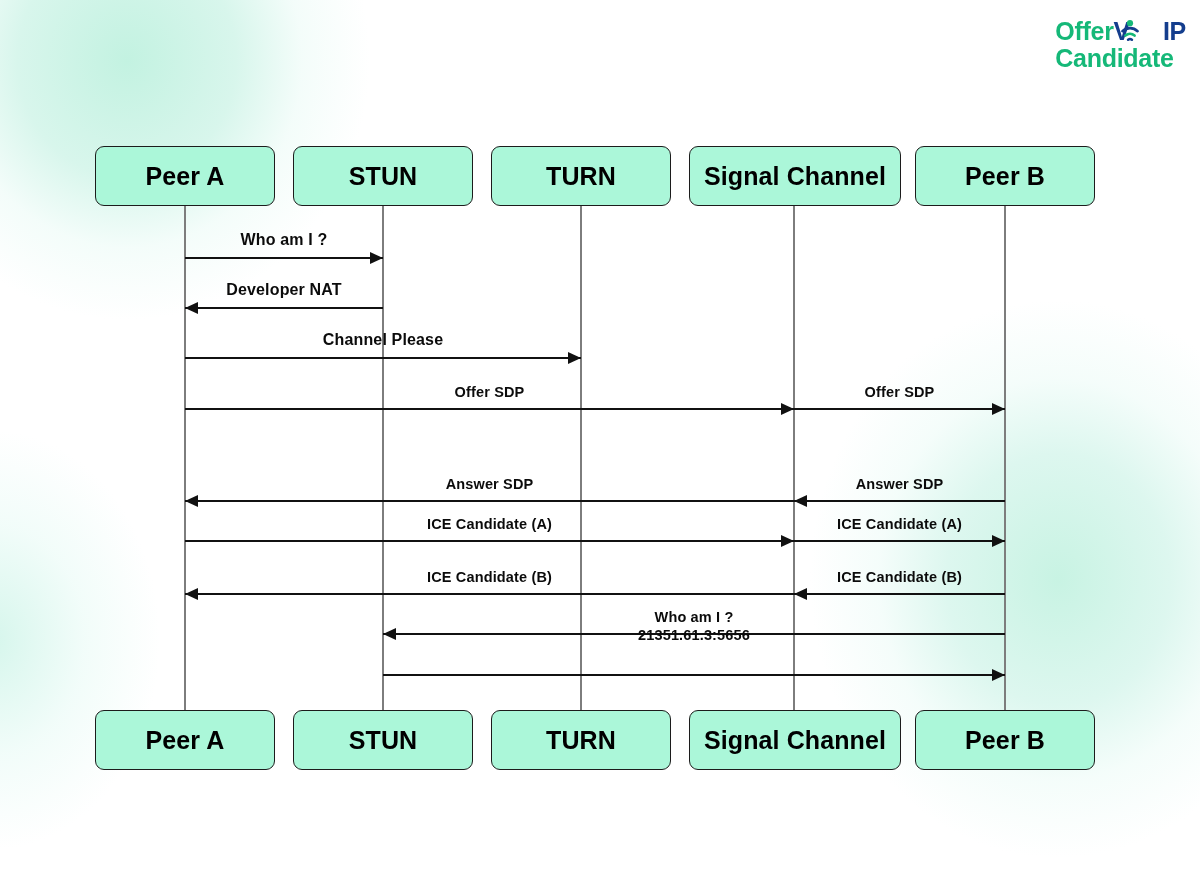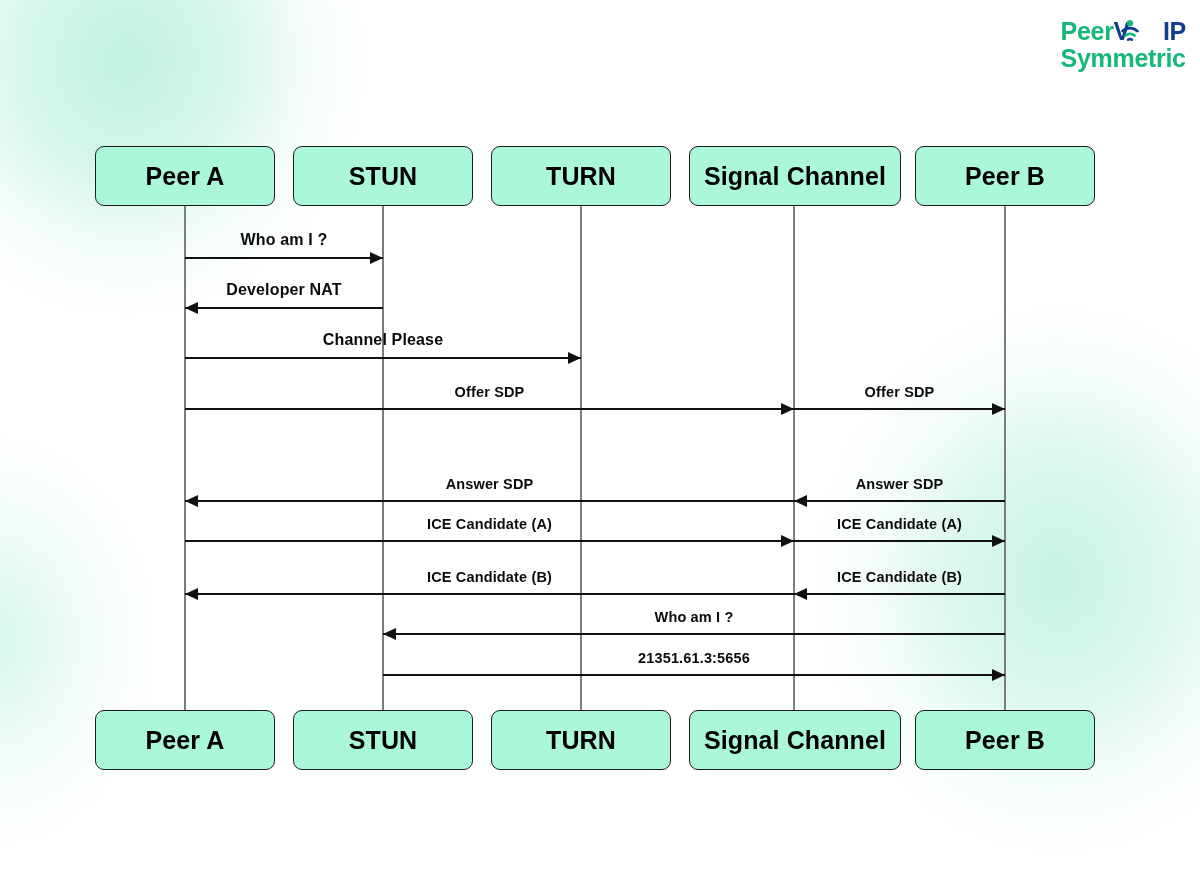--- a/index.html
+++ b/index.html
@@ -151,28 +151,28 @@
 <body>
 
 <div id="canvas">
   <div class="blob blob-tl"></div>
   <div class="blob blob-r"></div>
   <div class="blob blob-bl"></div>
 </div>
 
 <div id="logo">
   <div>
-    <span class="logo-green">Peer</span><span class="logo-blue">V</span><span class="logo-wifi"><svg width="34" height="30" viewBox="0 0 34 30">
+    <span class="logo-green">Offer</span><span class="logo-blue">V</span><span class="logo-wifi"><svg width="34" height="30" viewBox="0 0 34 30">
           <circle cx="17" cy="5.2" r="3.1" fill="#15b878"></circle>
           <path d="M9.4 13.2 A11 11 0 0 1 24.6 13.2" stroke="#143d8d" stroke-width="2.6" fill="none" stroke-linecap="round"></path>
           <path d="M12.4 17.6 A7 7 0 0 1 21.6 17.6" stroke="#15b878" stroke-width="2.6" fill="none" stroke-linecap="round"></path>
           <path d="M15.1 21.7 A3.2 3.2 0 0 1 18.9 21.7" stroke="#143d8d" stroke-width="2.6" fill="none" stroke-linecap="round"></path>
         </svg></span><span class="logo-blue" style="margin-left:33px">IP</span>
   </div>
-  <div class="logo-green">Symmetric</div>
+  <div class="logo-green">Candidate</div>
 </div>
 
 <div id="diagram">
     <div class="lifeline" style="left: 184px; top: 206px; height: 504px;"></div>
     <div class="lifeline" style="left: 382px; top: 206px; height: 504px;"></div>
     <div class="lifeline" style="left: 580px; top: 206px; height: 504px;"></div>
     <div class="lifeline" style="left: 793px; top: 206px; height: 504px;"></div>
     <div class="lifeline" style="left: 1004px; top: 206px; height: 504px;"></div>
     <div class="node-box" style="left: 95px; top: 146px; width: 180px; height: 60px;">Peer A</div>
     <div class="node-box" style="left: 293px; top: 146px; width: 180px; height: 60px;">STUN</div>
@@ -215,14 +215,14 @@
     <div class="msg-head left" style="top: 587.5px; left: 185px;"></div>
     <div class="msg-label" style="left: 489.5px; top: 569px;">ICE Candidate (B)</div>
     <div class="msg-line" style="left: 794px; top: 593px; width: 211px;"></div>
     <div class="msg-head left" style="top: 587.5px; left: 794px;"></div>
     <div class="msg-label" style="left: 899.5px; top: 569px;">ICE Candidate (B)</div>
     <div class="msg-line" style="left: 383px; top: 633px; width: 622px;"></div>
     <div class="msg-head left" style="top: 627.5px; left: 383px;"></div>
     <div class="msg-label" style="left: 694px; top: 609px;">Who am I ?</div>
     <div class="msg-line" style="left: 383px; top: 674px; width: 622px;"></div>
     <div class="msg-head right" style="top: 668.5px; left: 992px;"></div>
-    <div class="msg-label" style="left: 694px; top: 650px;">21351.61.3:5656</div>
+    <div class="msg-label" style="left: 694px; top: 627px;">21351.61.3:5656</div>
   </div>
 
 </body></html>

